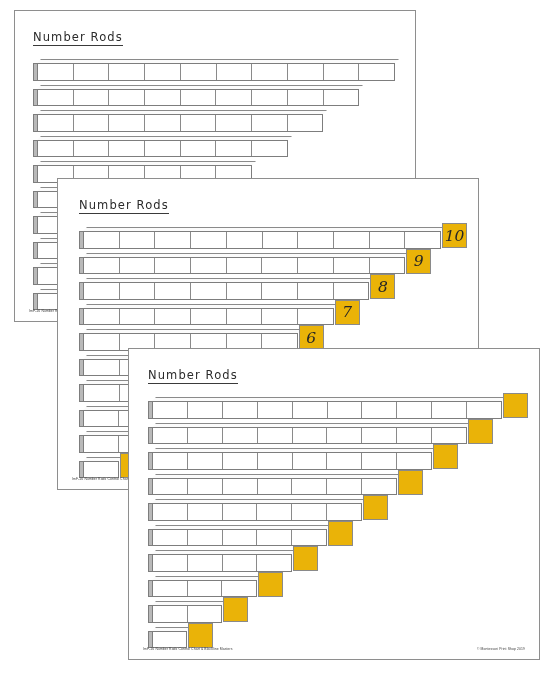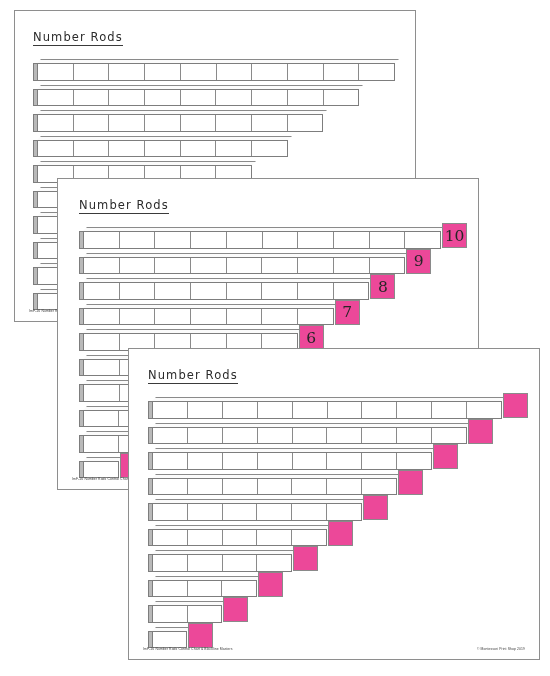--- a/index.html
+++ b/index.html
@@ -76,27 +76,28 @@
     bottom:0;
     background:#b9b9b9;
     border:1px solid #7d7d7d;
     border-right:none;
     box-sizing:border-box;
   }
 
   
   .card{
     position:absolute;
-    background:#ec4899;
+    background:#eab308;
     border:1px solid #8a8a8a;
     box-sizing:border-box;
     display:flex;
     align-items:center;
     justify-content:center;
     font-family:"DejaVu Serif", serif;
+    font-style:italic;
     color:#262626;
   }
 
   .footer{
     position:absolute;
     left:0;right:0;
     display:flex;
     justify-content:space-between;
     font-family:"Liberation Sans", sans-serif;
     font-size:3.4px;

